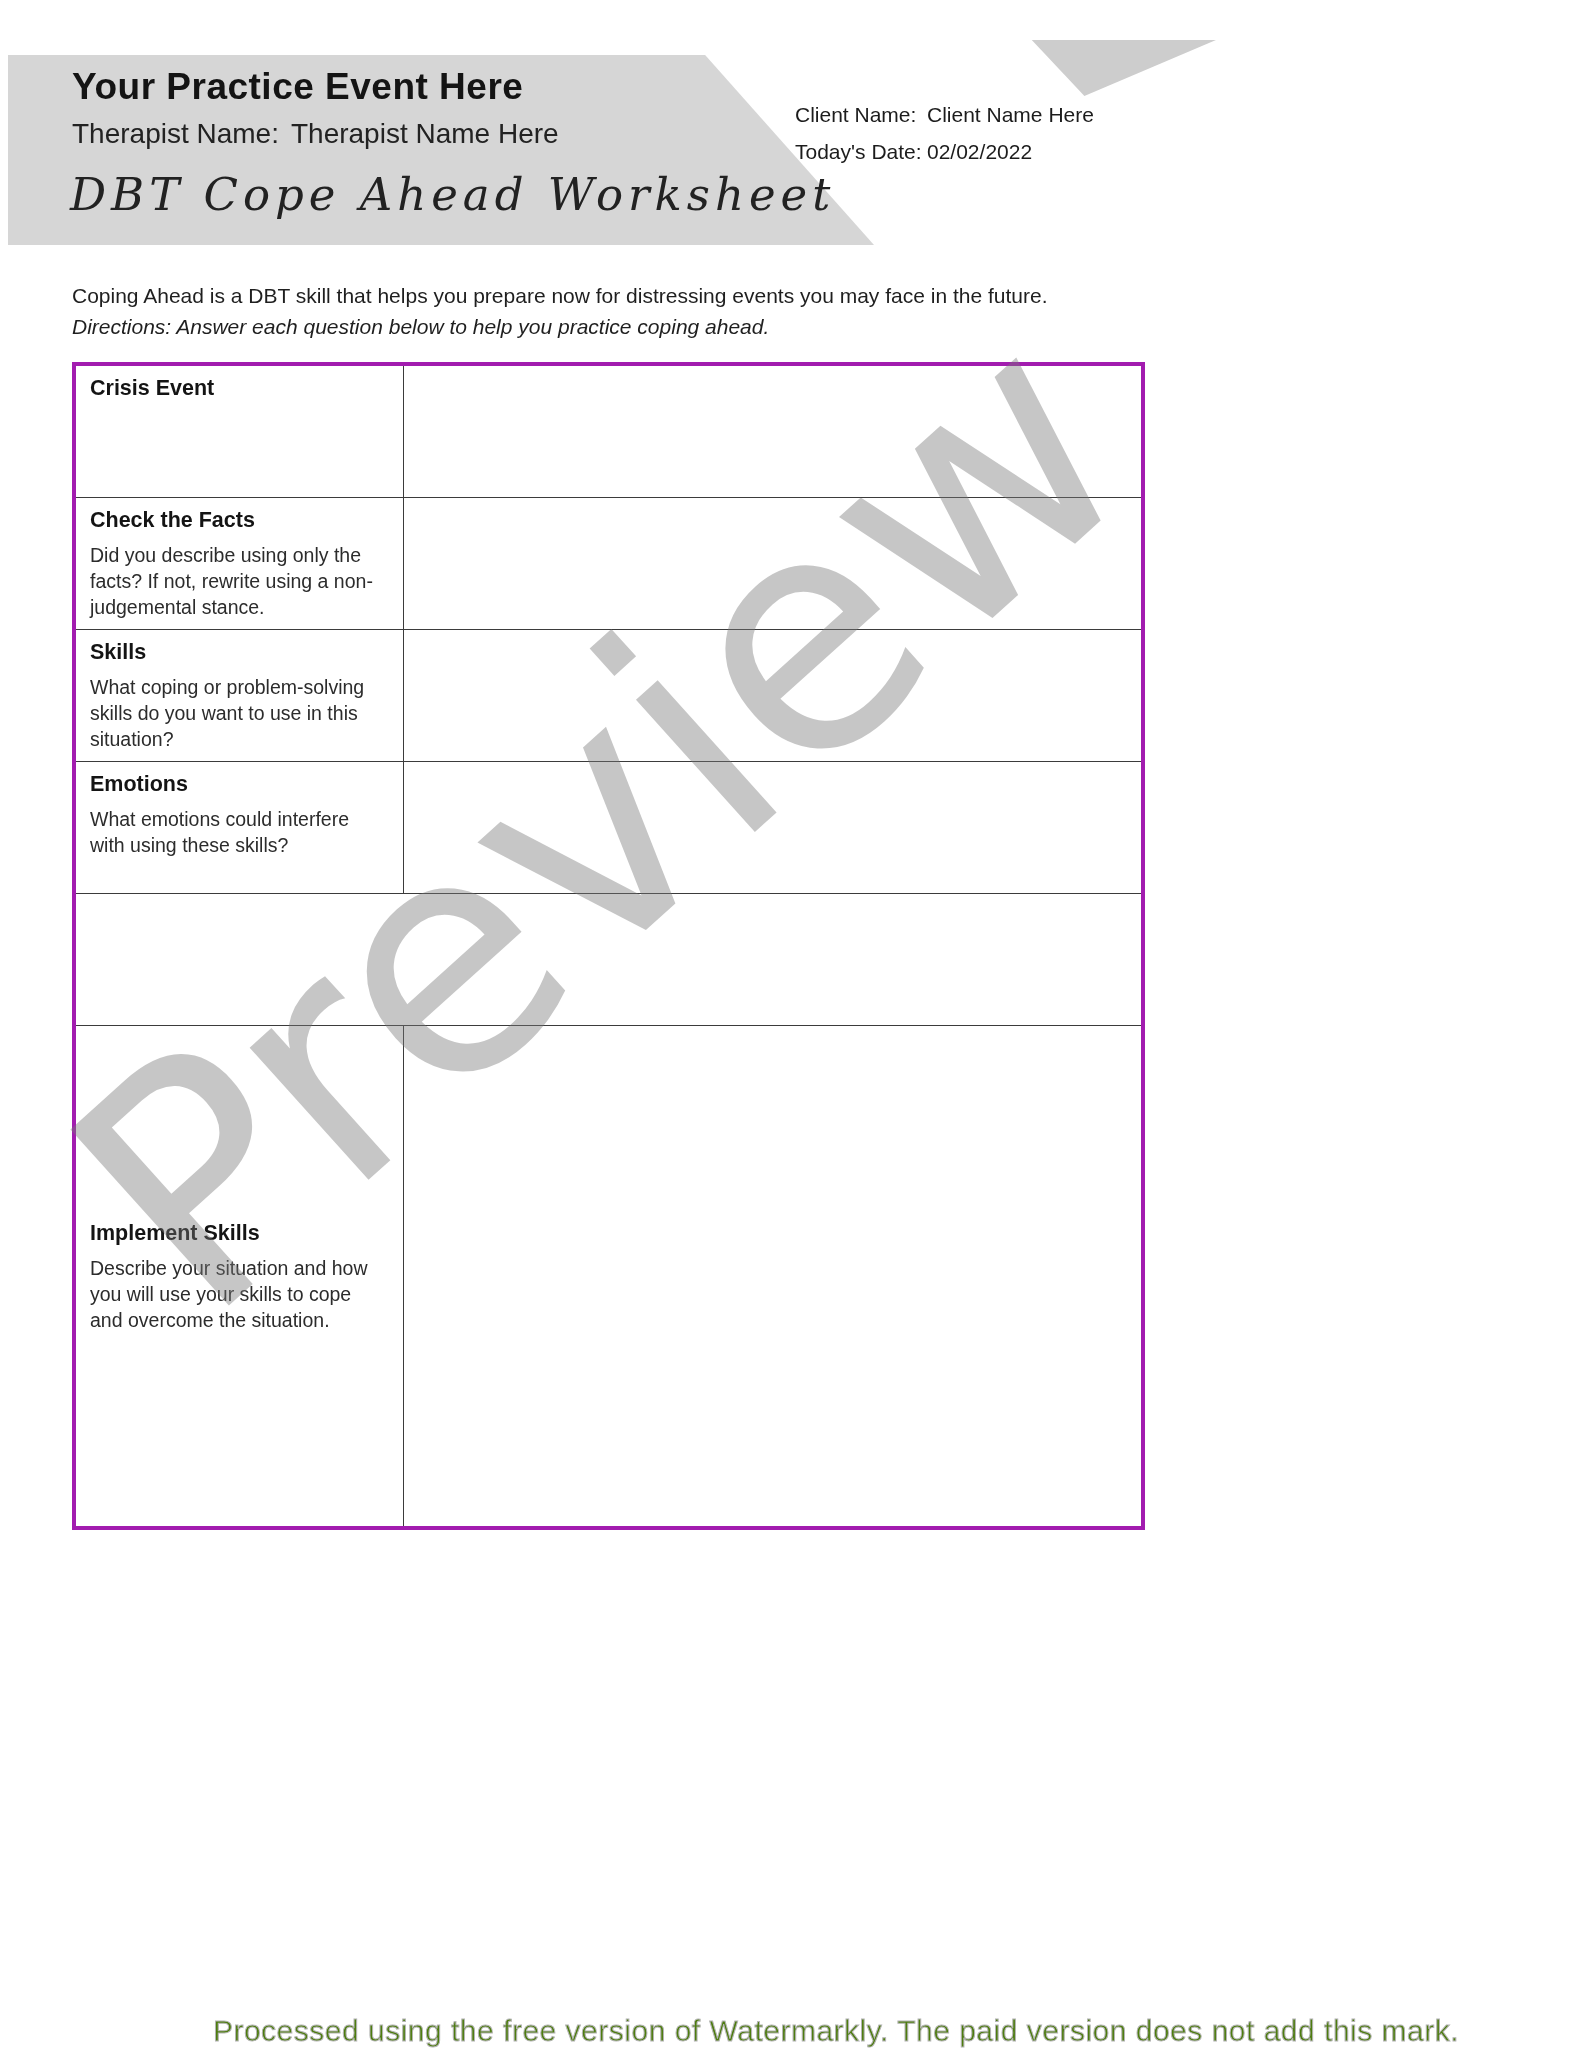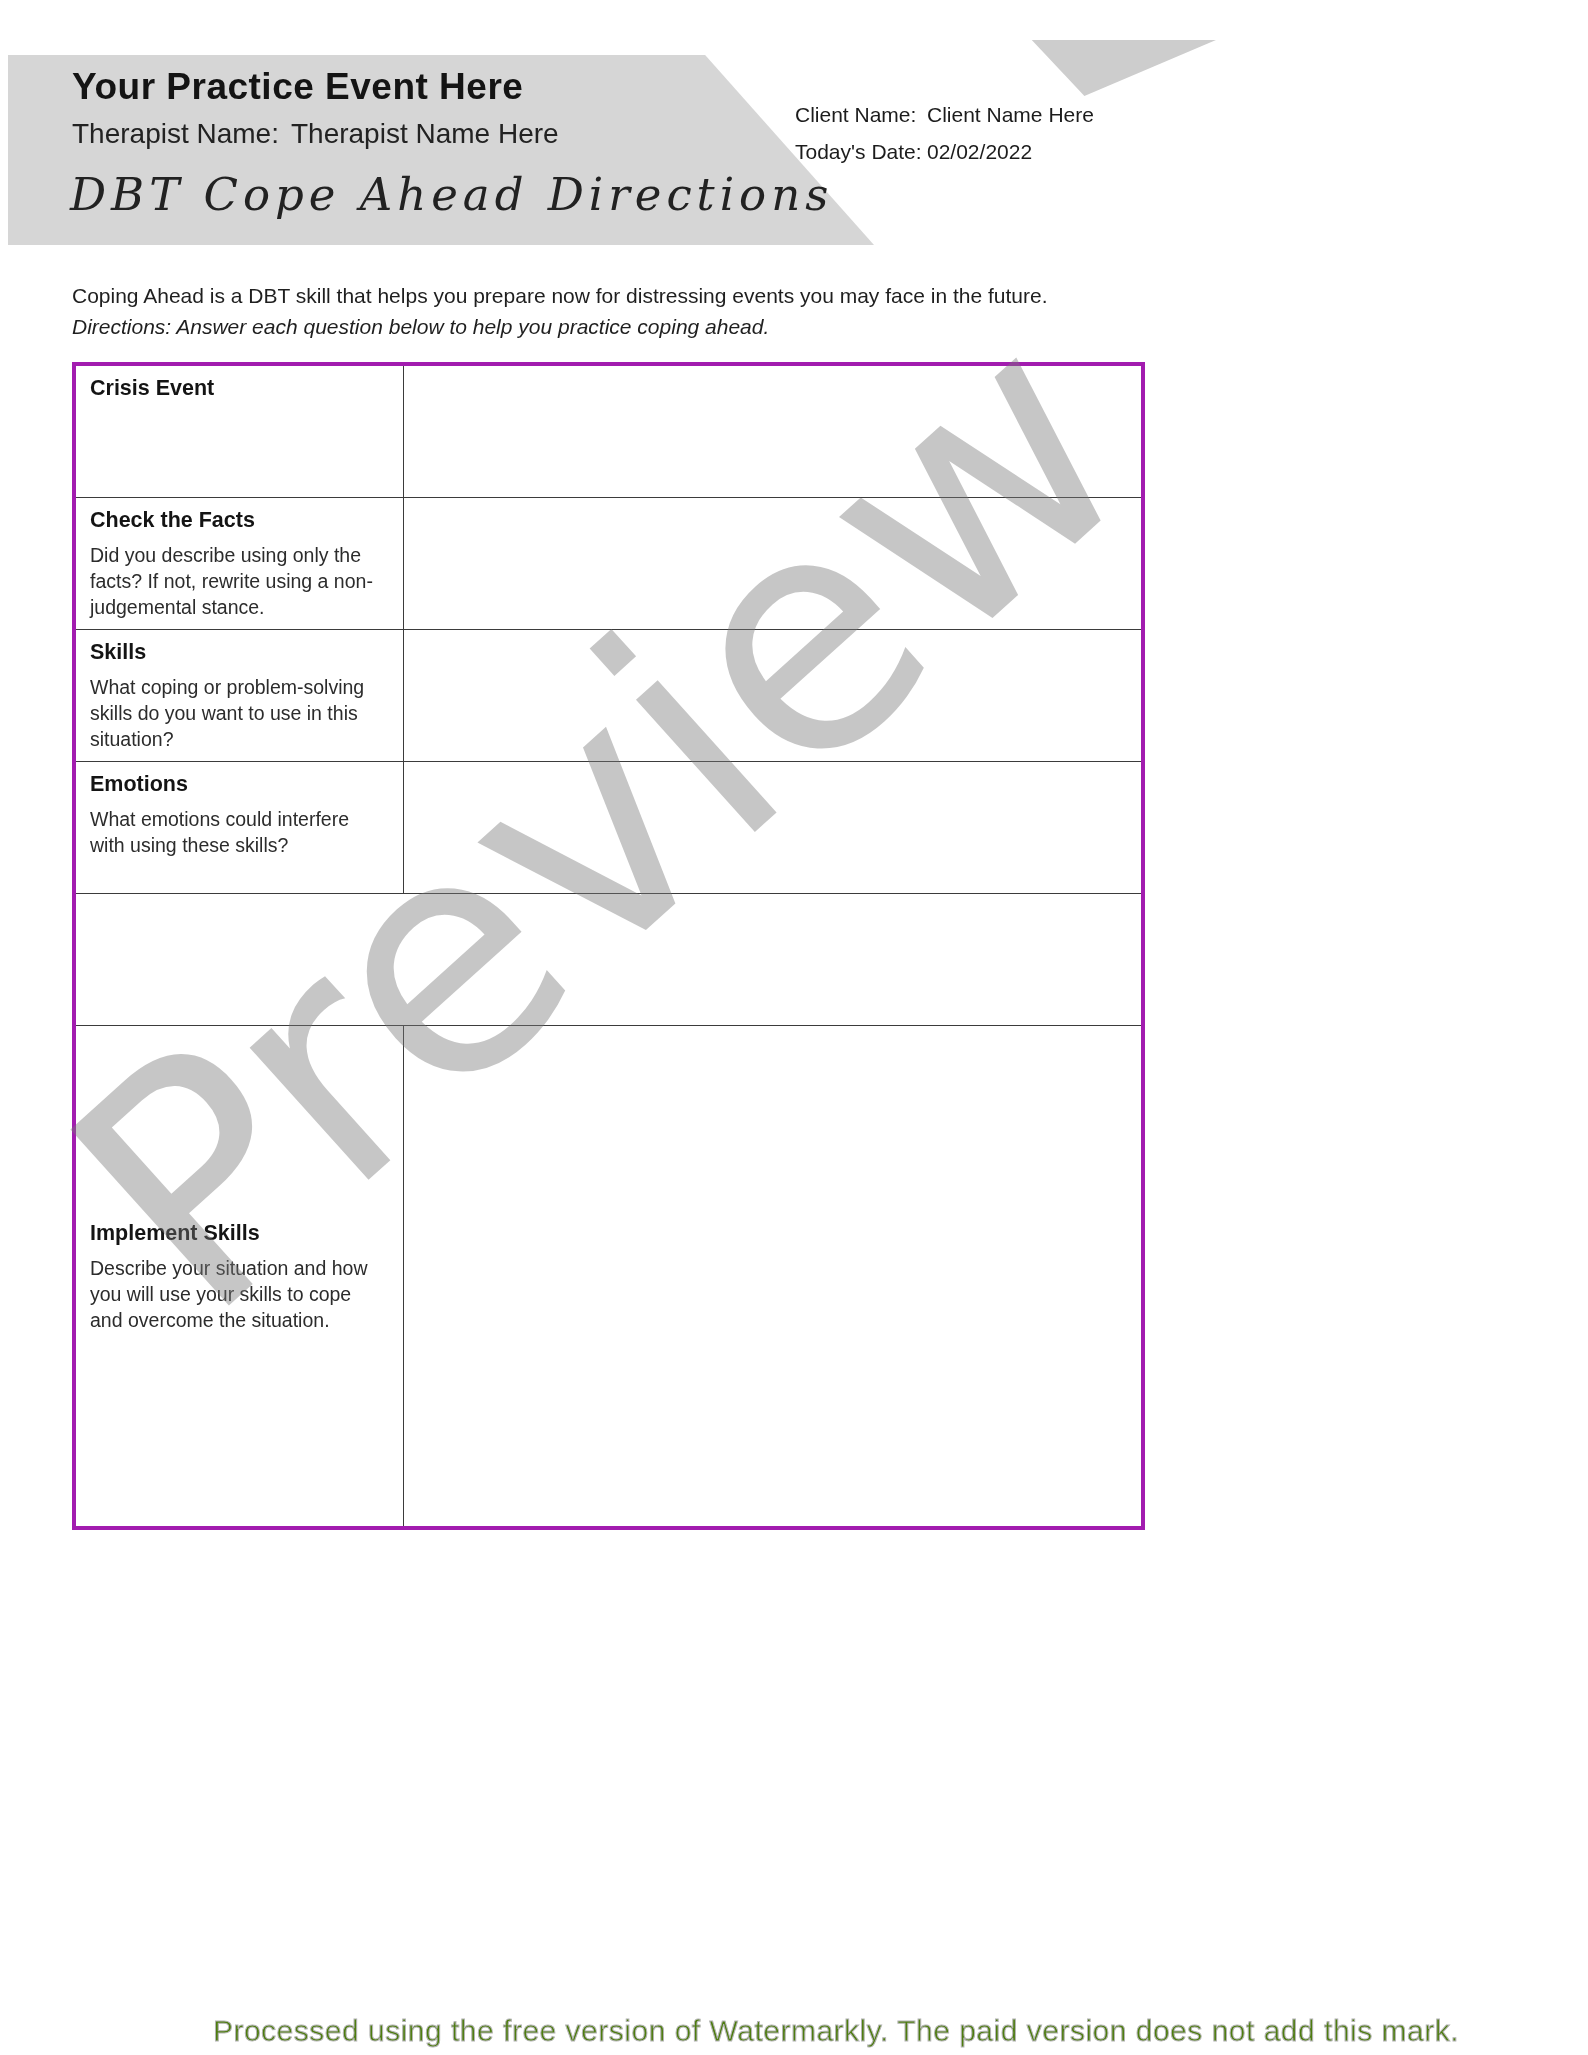--- a/index.html
+++ b/index.html
@@ -127,21 +127,21 @@
   <div class="wedge"></div>
 
   <div class="preview-wm">Preview</div>
 
   <div class="practice">Your Practice Event Here</div>
 
   <div class="therapist">
     <span>Therapist Name:</span><span class="val">Therapist Name Here</span>
   </div>
 
-  <div class="script-title">DBT Cope Ahead Directions</div>
+  <div class="script-title">DBT Cope Ahead Worksheet</div>
 
   <div class="clientbox">
     <span>Client Name:</span>
     <span>Client Name Here</span>
     <span>Today's Date:</span>
     <span>02/02/2022</span>
   </div>
 
   <div class="intro">
     <div>Coping Ahead is a DBT skill that helps you prepare now for distressing events you may face in the future.</div>

